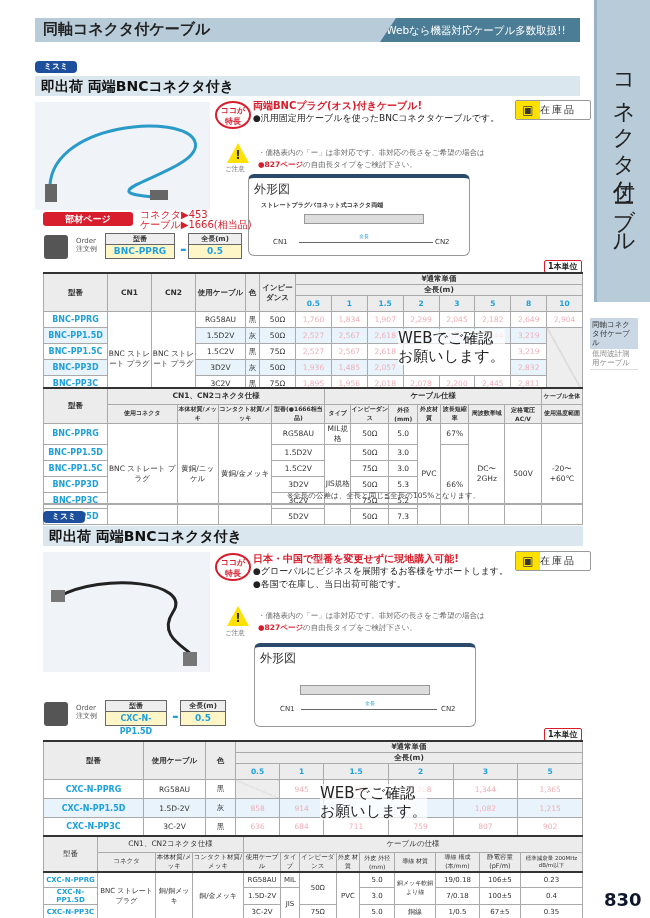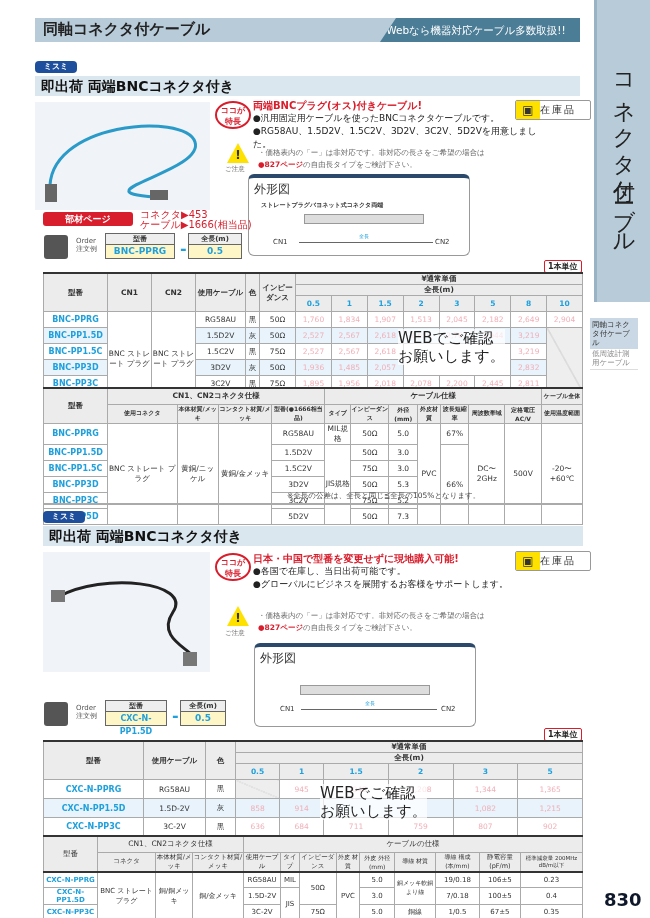--- a/index.html
+++ b/index.html
@@ -63,21 +63,20 @@
       <path d="M15 90 C10 20,150 10,160 40 C170 70,40 90,120 95" stroke="#2a9ac8" stroke-width="3" fill="none"></path>
       <rect x="10" y="82" width="12" height="18" fill="#666"></rect>
       <rect x="115" y="88" width="18" height="10" fill="#666"></rect>
     </svg>
 </div>
 
 <div class="abs kk" style="left:215px;top:101px">ココが特長</div>
 <div class="abs red" style="left:253px;top:99px;font-size:10px;font-weight:bold">両端BNCプラグ(オス)付きケーブル!</div>
 <div class="abs feat" style="left:253px;top:112px;width:290px">
   <div>●汎用固定用ケーブルを使ったBNCコネクタケーブルです。</div>
-  <div>●RG58AU、1.5D2V、1.5C2V、3D2V、3C2V、5D2Vを用意しました。</div>
 </div>
 <div class="abs stock" style="left:515px;top:100px">
   <span class="ic">▣</span>
   <span class="lb">在庫品</span>
 </div>
 <div class="abs warn" style="left:227px;top:143px">!</div>
 <div class="abs note" style="left:225px;top:163px;font-size:6.5px">ご注意</div>
 <div class="abs note" style="left:258px;top:147px;width:290px">
   <div>・価格表内の「ー」は非対応です。非対応の長さをご希望の場合は</div>
   <div><span class="red" style="font-weight:bold">●827ページ</span><span>の自由長タイプをご検討下さい。</span></div>
@@ -144,21 +143,21 @@
   <tr>
     <td class="pn">BNC-PPRG</td>
     <td rowspan="6">BNC ストレート プラグ</td>
     <td rowspan="6">BNC ストレート プラグ</td>
     <td>RG58AU</td>
     <td>黒</td>
     <td>50Ω</td>
     <td class="pc">1,760</td>
     <td class="pc">1,834</td>
     <td class="pc">1,907</td>
-    <td class="pc">1,513</td>
+    <td class="pc">2,299</td>
     <td class="pc">2,045</td>
     <td class="pc">2,182</td>
     <td class="pc">2,649</td>
     <td class="pc">2,904</td>
   </tr>
   <tr class="alt">
     <td class="pn">BNC-PP1.5D</td>
     <td>1.5D2V</td>
     <td>灰</td>
     <td>50Ω</td>
@@ -307,22 +306,22 @@
   <svg width="167" height="120">
       <path d="M15 45 C60 20,150 30,130 60 C110 90,160 100,150 110" stroke="#222" stroke-width="3" fill="none"></path>
       <rect x="8" y="38" width="14" height="12" fill="#777"></rect>
       <rect x="140" y="100" width="14" height="14" fill="#777"></rect>
     </svg>
 </div>
 
 <div class="abs kk" style="left:215px;top:553px">ココが特長</div>
 <div class="abs red" style="left:253px;top:552px;font-size:10px;font-weight:bold">日本・中国で型番を変更せずに現地購入可能!</div>
 <div class="abs feat" style="left:253px;top:565px;width:290px">
+  <div>●グローバルにビジネスを展開するお客様をサポートします。</div>
   <div>●各国で在庫し、当日出荷可能です。</div>
-  <div>●グローバルにビジネスを展開するお客様をサポートします。</div>
 </div>
 <div class="abs stock" style="left:515px;top:551px">
   <span class="ic">▣</span>
   <span class="lb">在庫品</span>
 </div>
 <div class="abs warn" style="left:227px;top:606px">!</div>
 <div class="abs note" style="left:225px;top:627px;font-size:6.5px">ご注意</div>
 <div class="abs note" style="left:258px;top:610px;width:290px">
   <div>・価格表内の「ー」は非対応です。非対応の長さをご希望の場合は</div>
   <div><span class="red" style="font-weight:bold">●827ページ</span><span>の自由長タイプをご検討下さい。</span></div>

